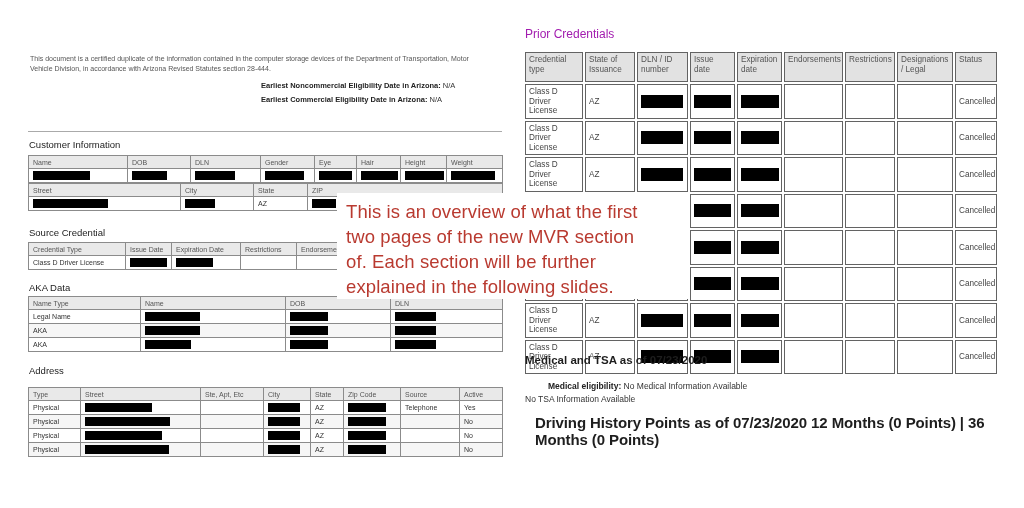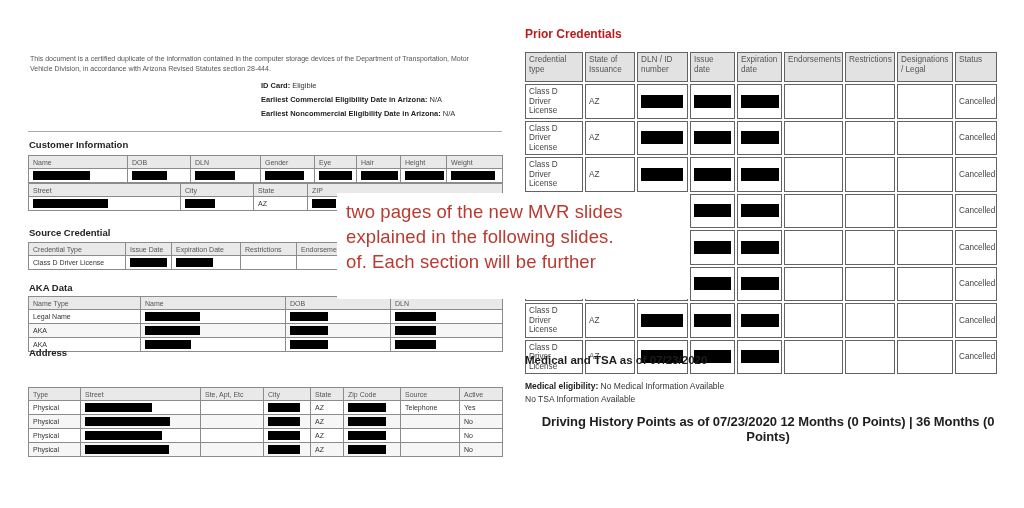--- a/index.html
+++ b/index.html
@@ -13,76 +13,75 @@
   
   .p1 { position:absolute; left:28px; top:0; width:474px; height:508px; }
   .p1-title { position:absolute; left:2px; top:27px; font-size:13.5px; color:#3d3d3d; letter-spacing:.2px; }
   .p1-asof  { position:absolute; right:14px; top:28px; font-size:12.5px; color:#3d3d3d; }
   .p1-disc  { position:absolute; left:2px; top:54px; width:460px; font-size:7px; line-height:9.5px; color:#555; }
   .statcol  { position:absolute; top:79px; font-size:7.5px; line-height:14px; color:#333; }
   .statcol.left  { left:2px; }
   .statcol.right { left:233px; }
   .statcol b { color:#222; }
   .p1-hr { position:absolute; left:0; top:131px; width:474px; border-top:1px solid #aaa; }
-  .sec-h { position:absolute; left:1px; font-size:9.5px; font-weight:bold; color:#222; }
+  .sec-h { position:absolute; left:1px; font-size:9.5px; font-weight:normal; color:#222; }
 
   table.lt { border-collapse:collapse; table-layout:fixed; width:474px; font-size:7px; background:#fff; }
   table.lt th, table.lt td { border:1px solid #8b8b8b; padding:1px 4px; height:13px; overflow:hidden; white-space:nowrap; }
   table.lt th { background:#e9e9e9; color:#555; font-weight:normal; text-align:left; }
   table.lt td { color:#333; }
   table.lt tr.alt td { background:#f6f6f6; }
   .redact { background:#000; height:9px; margin:1px 0; }
 
   .t-ci  { position:absolute; left:0; top:155px; }
   .t-ci2 { position:absolute; left:0; top:183px; }
   .t-cc  { position:absolute; left:0; top:242px; }
   .t-aka { position:absolute; left:0; top:296px; }
   .t-adr { position:absolute; left:0; top:387px; }
   table.lt.small td { height:11.5px; }
 
   
   .p2 { position:absolute; left:523px; top:0; width:478px; height:508px; }
-  .p2-title { position:absolute; left:2px; top:27px; font-size:12px; font-weight:bold; color:#b91c1c; }
+  .p2-title { position:absolute; left:2px; top:27px; font-size:12px; font-weight:normal; color:#a21caf; }
   table.rt {
     position:absolute; left:0; top:50px; width:476px;
     border-collapse:separate; border-spacing:2px; table-layout:fixed;
     font-size:8.2px;
   }
   table.rt th, table.rt td { border:1px solid #636363; background:#fff; padding:2px 3px; overflow:hidden; }
   table.rt th { background:#e2e2e2; color:#555; font-weight:normal; text-align:left; vertical-align:top; line-height:9.5px; height:30px; }
   table.rt td { color:#444; vertical-align:middle; line-height:9.5px; height:26px; }
   .redact2 { background:#000; height:13px; }
 
   .p2-med-h  { position:absolute; left:2px; top:354px; font-size:11.5px; font-weight:bold; color:#1e1e1e; }
   .p2-med-l1 { position:absolute; left:2px; top:381px; font-size:8.5px; color:#333; }
-  .p2-med-l1 b { color:#222; }
+  .p2-med-l1 b { color:#222;margin-left:23px; }
   .p2-med-l2 { position:absolute; left:2px; top:394px; font-size:8.5px; color:#333; }
-  .p2-drv-h  { position:absolute; left:12px; top:414px; font-size:13px; font-weight:bold; color:#1e1e1e; letter-spacing:-.1px;text-align:center; }
+  .p2-drv-h  { position:absolute; left:12px; top:414px; font-size:15px; font-weight:bold; color:#1e1e1e; letter-spacing:-.1px; }
 
   
   .annotation {
     position:absolute; left:337px; top:193px; width:352px; height:106px;
     background:#fff; z-index:10;
     padding:6px 0 0 9px;
     font-size:18.5px; line-height:25px; color:#b93a30; letter-spacing:.1px;
   }
 </style>
 </head>
 <body>
 
 <section class="p1">
   <div class="p1-disc">
     <div>This document is a certified duplicate of the information contained in the computer storage devices of the Department of Transportation, Motor</div>
     <div>Vehicle Division, in accordance with Arizona Revised Statutes section 28-444.</div>
   </div>
 
   <div class="statcol right">
-    <div><b>ID Card:</b> <span>Eligible</span></div>
+    <div><b>Earliest Noncommercial Eligibility Date in Arizona:</b> <span>N/A</span></div>
     <div><b>Earliest Commercial Eligibility Date in Arizona:</b> <span>N/A</span></div>
-    <div><b>Earliest Noncommercial Eligibility Date in Arizona:</b> <span>N/A</span></div>
   </div>
 
   <div class="p1-hr"></div>
 
   <div class="sec-h" style="top:139px;">Customer Information</div>
 
   <table class="lt t-ci">
     <colgroup>
         <col style="width:99px">
         <col style="width:63px">
@@ -242,21 +241,21 @@
       <td>
             <div class="redact" style="width:38px"></div>
           </td>
       <td>
             <div class="redact" style="width:41px"></div>
           </td>
     </tr>
   </tbody>
     </table>
 
-  <div class="sec-h" style="top:347px;">Address</div>
+  <div class="sec-h" style="top:365px;">Address</div>
 
   <table class="lt small t-adr">
     <colgroup>
         <col style="width:52px">
         <col style="width:120px">
         <col style="width:63px">
         <col style="width:47px">
         <col style="width:33px">
         <col style="width:57px">
         <col style="width:59px">
@@ -507,16 +506,17 @@
   </tbody>
     </table>
 
   <div class="p2-med-h">Medical and TSA as of 07/23/2020</div>
   <div class="p2-med-l1"><b>Medical eligibility:</b><span> No Medical Information Available</span></div>
   <div class="p2-med-l2">No TSA Information Available</div>
   <div class="p2-drv-h">Driving History Points as of 07/23/2020 12 Months (0 Points) | 36 Months (0 Points)</div>
 </section>
 
 <div class="annotation">
-  <div>two pages of the new MVR slides</div>
+  <div>This is an overview of what the first</div>
+  <div>two pages of the new MVR section</div>
+  <div>of. Each section will be further</div>
   <div>explained in the following slides.</div>
-  <div>of. Each section will be further</div>
 </div>
 
 </body></html>

